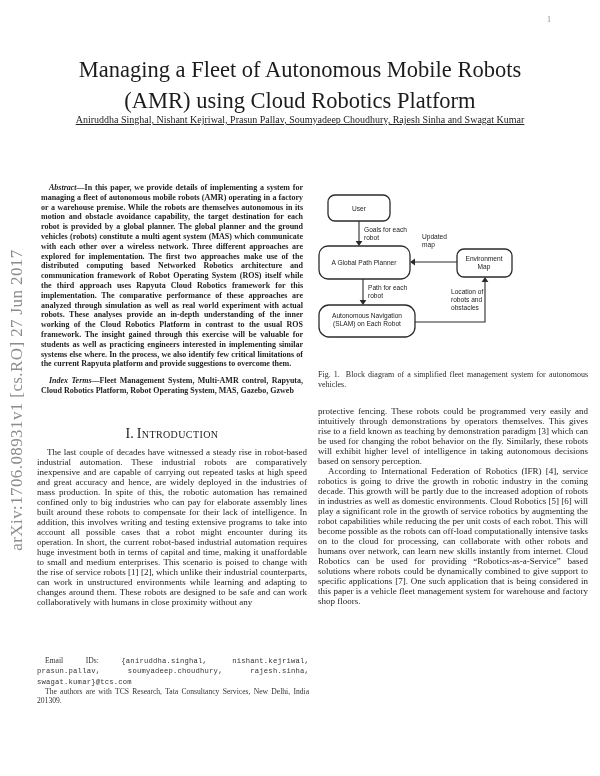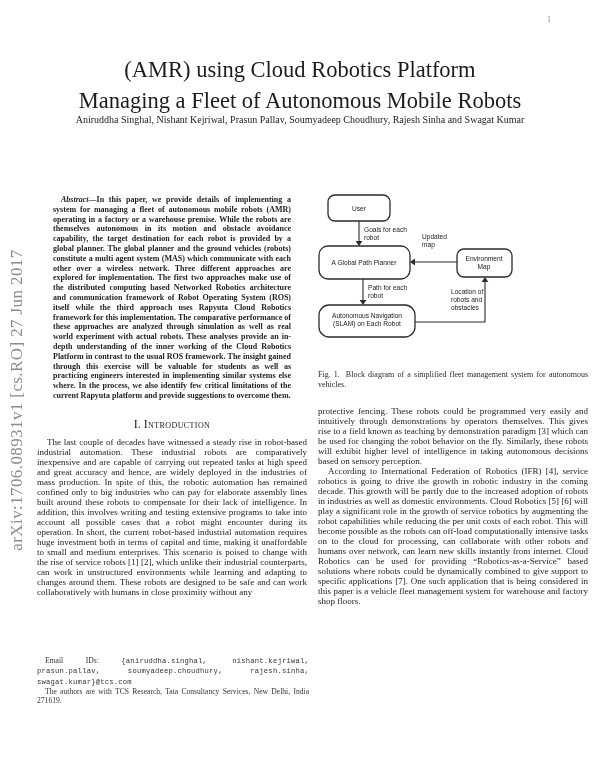--- a/index.html
+++ b/index.html
@@ -18,36 +18,36 @@
     transform:translate(-50%,-50%) rotate(-90deg);
     font-size:17px; color:#8c8c8c; letter-spacing:0.4px;
     font-family:"Liberation Serif", serif;
   }
   .title{
     position:absolute; top:54px; left:0; width:600px; text-align:center;
     font-size:22.5px; line-height:31px; color:#1c1c1c;
   }
   .authors{
     position:absolute; top:114px; left:0; width:600px; text-align:center;
-    font-size:10px; color:#222;
+    font-size:10px; color:#222;text-decoration:underline;
   }
   .col-left{
     position:absolute; left:37px; top:179px; width:270px;
   }
   .col-right{
     position:absolute; left:318px; top:189px; width:270px;
   }
   .abstract, .indexterms{
     font-size:8px; font-weight:bold; line-height:9.8px; text-align:justify;
-    text-indent:8px; margin:16px;
+    text-indent:8px; margin:4px;
   }
   .indexterms{ margin-top:7px; }
   .lead-italic{ font-style:italic; }
   .sec-heading{
-    margin-top:13px; text-align:center; font-size:12px; color:#1c1c1c;
+    margin-top:30px; text-align:center; font-size:14px; color:#1c1c1c;
   }
   .sec-num{ margin-right:3px; }
   .smallcaps{ font-variant:small-caps; letter-spacing:0.4px; }
   .body-par{
     font-size:9px; line-height:10px; text-align:justify; text-indent:10px;
     margin:0; color:#222;
   }
   .body-par.first{ margin-top:5px; }
   .no-indent{ text-indent:0; }
   .footnote{
@@ -76,38 +76,39 @@
 
 <div class="page">
 
   <div class="pagenum">1</div>
 
   <div class="arxiv-wrap">
     <div class="arxiv">arXiv:1706.08931v1  [cs.RO]  27 Jun 2017</div>
   </div>
 
   <div class="title">
+    <div>Managing a Fleet of Autonomous Mobile Robots</div>
     <div>(AMR) using Cloud Robotics Platform</div>
-    <div>Managing a Fleet of Autonomous Mobile Robots</div>
   </div>
 
   <div class="authors">Aniruddha Singhal, Nishant Kejriwal, Prasun Pallav, Soumyadeep Choudhury, Rajesh Sinha and Swagat Kumar</div>
 
   <div class="col-left">
     <p class="abstract"><span class="lead-italic">Abstract</span><span>—In this paper, we provide details of implementing a system for managing a fleet of autonomous mobile robots (AMR) operating in a factory or a warehouse premise. While the robots are themselves autonomous in its motion and obstacle avoidance capability, the target destination for each robot is provided by a global planner. The global planner and the ground vehicles (robots) constitute a multi agent system (MAS) which communicate with each other over a wireless network. Three different approaches are explored for implementation. The first two approaches make use of the distributed computing based Networked Robotics architecture and communication framework of Robot Operating System (ROS) itself while the third approach uses Rapyuta Cloud Robotics framework for this implementation. The comparative performance of these approaches are analyzed through simulation as well as real world experiment with actual robots. These analyses provide an in-depth understanding of the inner working of the Cloud Robotics Platform in contrast to the usual ROS framework. The insight gained through this exercise will be valuable for students as well as practicing engineers interested in implementing similar systems else where. In the process, we also identify few critical limitations of the current Rapyuta platform and provide suggestions to overcome them.</span></p>
 
+    <p class="indexterms"><span class="lead-italic">Index Terms</span><span>—Fleet Management System, Multi-AMR control, Rapyuta, Cloud Robotics Platform, Robot Operating System, MAS, Gazebo, Gzweb</span></p>
 
     <div class="sec-heading"><span class="sec-num">I.</span><span class="smallcaps">Introduction</span></div>
 
     <p class="body-par first">The last couple of decades have witnessed a steady rise in robot-based industrial automation. These industrial robots are comparatively inexpensive and are capable of carrying out repeated tasks at high speed and great accuracy and hence, are widely deployed in the industries of mass production. In spite of this, the robotic automation has remained confined only to big industries who can pay for elaborate assembly lines built around these robots to compensate for their lack of intelligence. In addition, this involves writing and testing extensive programs to take into account all possible cases that a robot might encounter during its operation. In short, the current robot-based industrial automation requires huge investment both in terms of capital and time, making it unaffordable to small and medium enterprises. This scenario is poised to change with the rise of service robots [1] [2], which unlike their industrial counterparts, can work in unstructured environments while learning and adapting to changes around them. These robots are designed to be safe and can work collaboratively with humans in close proximity without any</p>
   </div>
 
   <div class="footnote">
     <p><span>Email IDs:</span> <span class="mono">{aniruddha.singhal, nishant.kejriwal, prasun.pallav, soumyadeep.choudhury, rajesh.sinha, swagat.kumar}@tcs.com</span></p>
-    <p>The authors are with TCS Research, Tata Consultancy Services, New Delhi, India 271619.</p>
+    <p>The authors are with TCS Research, Tata Consultancy Services, New Delhi, India 201309.</p>
   </div>
 
   <div class="col-right">
 
     <svg class="figure-svg" width="270" height="174" viewBox="0 0 270 174">
 
       <rect class="box" x="10" y="6" width="62" height="26" rx="7"></rect>
       <text x="41" y="22" text-anchor="middle">User</text>
 
       <rect class="box" x="1" y="57" width="91" height="33" rx="9"></rect>

